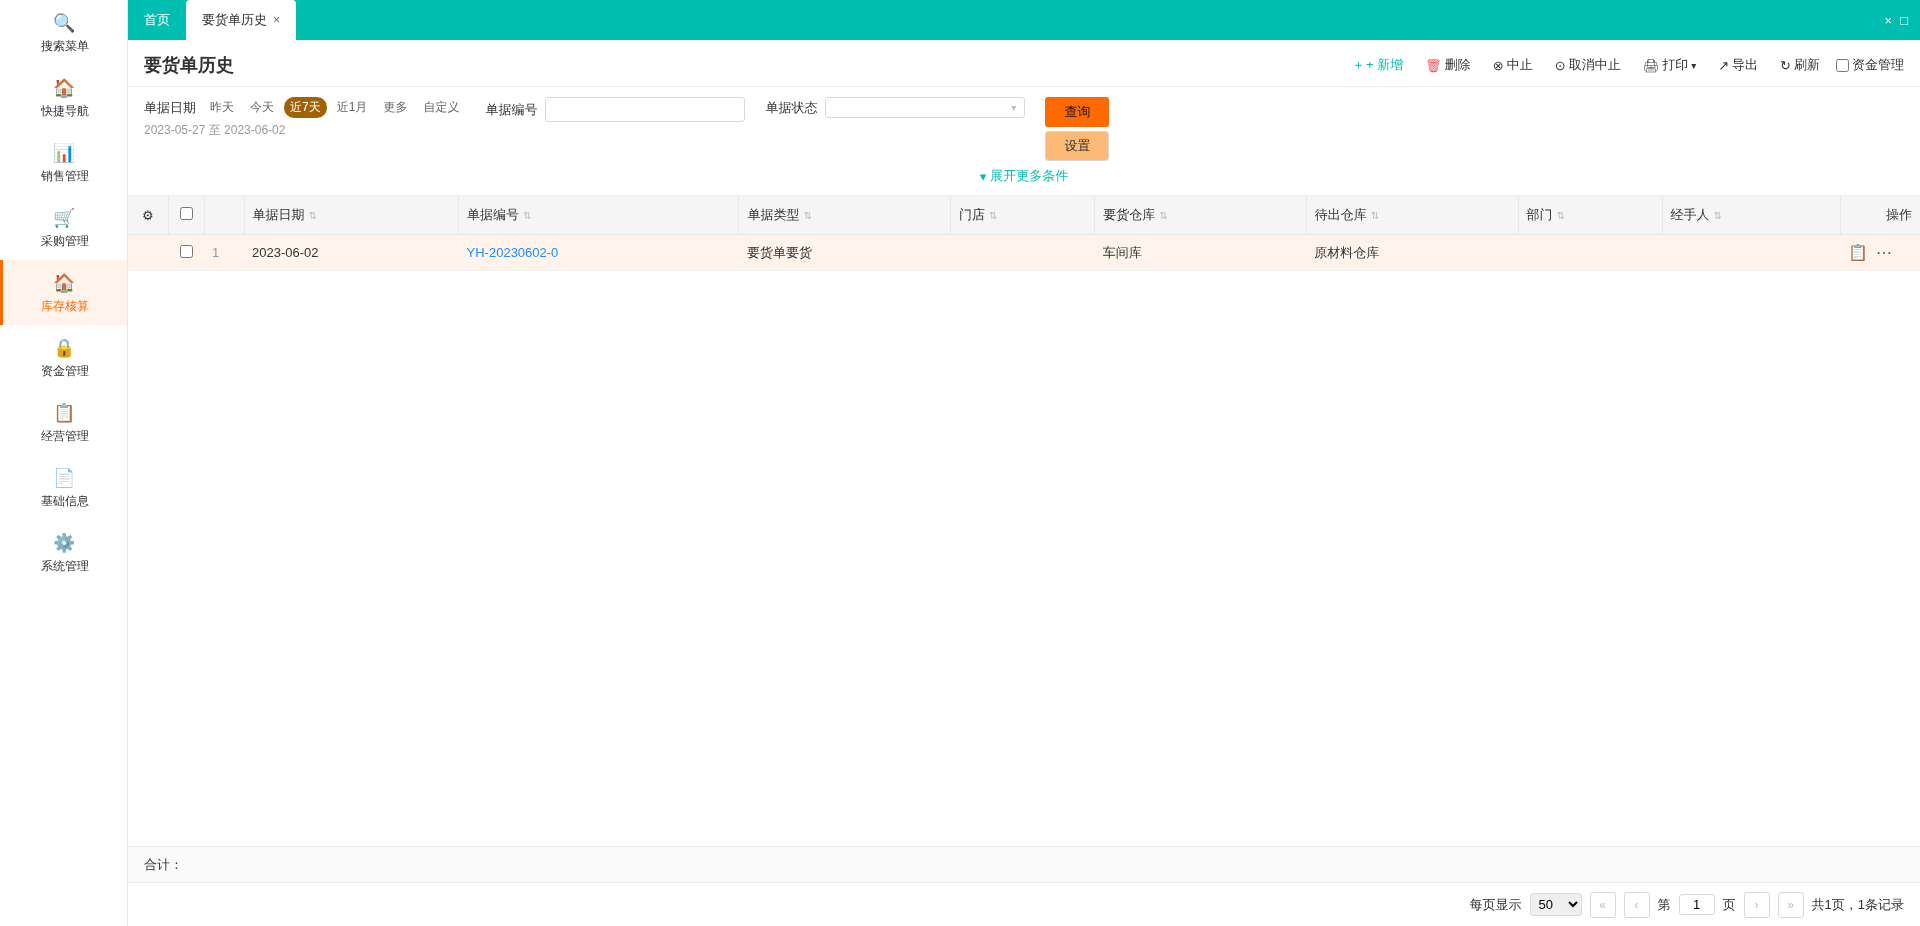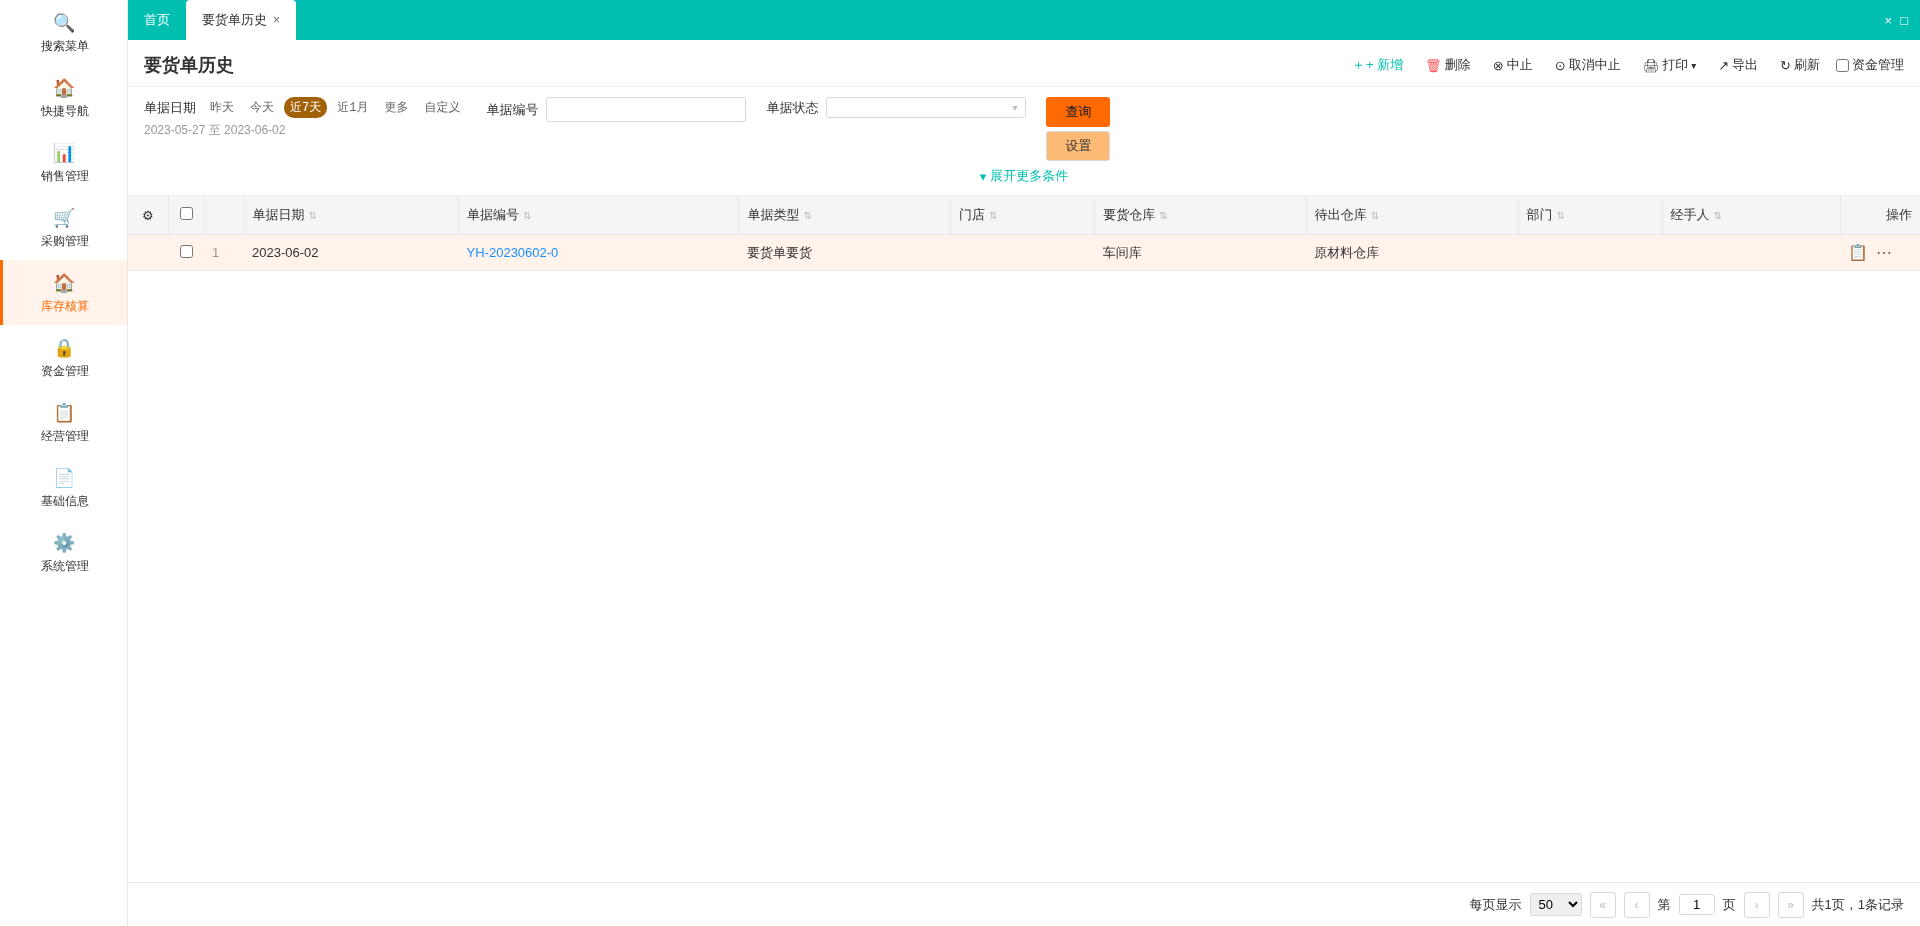--- a/index.html
+++ b/index.html
@@ -176,21 +176,20 @@
     }
     .filter-label {
       color: #333;
       white-space: nowrap;
       font-size: 13px;
     }
     .date-options {
       display: flex;
       align-items: center;
       gap: 4px;
-      font-family: Liberation Mono, monospace;
     }
     .date-btn {
       padding: 2px 6px;
       border-radius: 10px;
       cursor: pointer;
       font-size: 12px;
       color: #666;
     }
     .date-btn.active {
       background: #a16207;
@@ -568,20 +567,23 @@
               <div class="action-icons">
                 <span class="action-icon" title="编辑">📋</span>
                 <span class="action-icon" title="更多">⋯</span>
               </div>
             </td>
           </tr>
         </tbody>
       </table>
     </div>
 
+    <div class="footer-summary">
+      <span>合计：</span>
+    </div>
 
     <div class="pagination">
       <span>每页显示</span>
       <select class="page-size-select">
         <option>50</option>
         <option>100</option>
         <option>200</option>
       </select>
       <div class="page-nav-btn disabled">
         <span>«</span>

